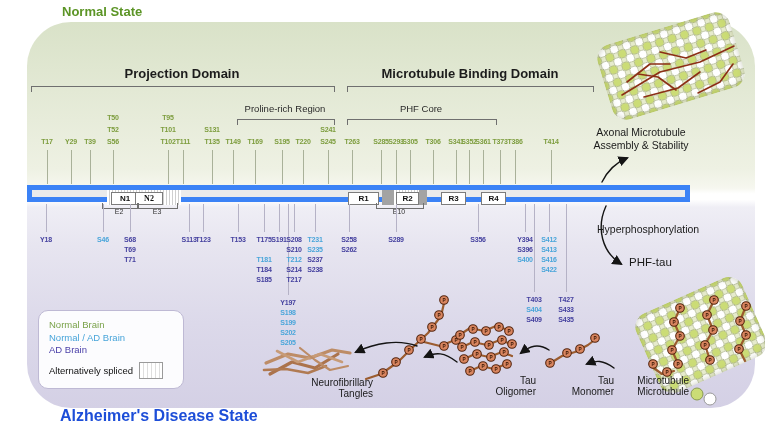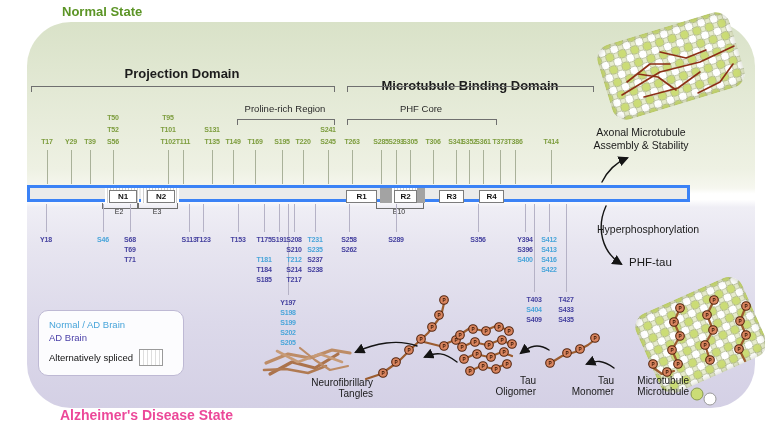--- a/index.html
+++ b/index.html
@@ -5,38 +5,38 @@
   html,body{margin:0;padding:0;background:#ffffff;}
   .stage{position:relative;width:765px;height:430px;overflow:hidden;
          font-family:"Liberation Sans","DejaVu Sans",sans-serif;background:#ffffff;}
   .abs{position:absolute;}
   
   .panel{left:27px;top:22px;width:728px;height:386px;border-radius:44px;
     background:linear-gradient(180deg,#d9e2c8 0%,#e3e9d5 18%,#eef1e3 38%,#f6f7ef 43%,
       #ffffff 44.5%,#ffffff 46%,#efeef5 48%,#e7e5f0 58%,#dcd9ea 78%,#d4d0e5 100%);}
   .title{font-weight:700;}
   .t-normal{left:62px;top:4px;font-size:13px;color:#5c9526;}
-  .t-ad{left:60px;top:407px;font-size:14px;color:#ec4899;}
+  .t-ad{left:60px;top:407px;font-size:16px;color:#1d4ed8;}
   
   .mt{border-radius:15px;background-color:#e6ebcd;
     background-image:
       radial-gradient(circle,#ffffff 40%,rgba(110,120,70,.45) 46%,rgba(0,0,0,0) 52%),
       radial-gradient(circle,#cbdc76 40%,rgba(110,120,70,.45) 46%,rgba(0,0,0,0) 52%);
     background-size:13px 13px;background-position:0 0,6.5px 6.5px;
     box-shadow:inset 0 0 6px rgba(90,100,50,.35);}
   .mt-top{left:602px;top:27px;width:138px;height:78px;transform:rotate(-17deg);}
   .mt-bottom{left:643px;top:292px;width:116px;height:86px;transform:rotate(-24deg);}
   
   .brk-top{height:5px;border:1px solid #6f6f6f;border-bottom:none;}
   .brk-bot{height:5px;border:1px solid #6f6f6f;border-top:none;}
   .dom-label{font-size:13px;font-weight:700;color:#1c1c1c;text-align:center;}
   .sub-label{font-size:9.5px;font-weight:500;color:#2a2a2a;text-align:center;}
   
   .bar{left:27px;top:185px;width:663px;height:17px;background:#ebebeb;
-       border:3px solid #3b82f6;box-sizing:border-box;}
+       border:5px solid #3b82f6;box-sizing:border-box;}
   .hatch{position:absolute;top:0;height:15px;
     background:repeating-linear-gradient(90deg,#ffffff 0 2px,#cfcfcf 2px 3px);}
   .seg-dark{position:absolute;top:0;height:15px;background:#a3a3a3;}
   .seg-box{position:absolute;top:1.5px;height:11px;background:#ffffff;border:1px solid #7c7c7c;
     font-size:8px;font-weight:700;color:#111;text-align:center;line-height:11px;box-sizing:content-box;}
   .exon-label{font-size:7px;color:#333;text-align:center;width:30px;}
   
   .tick-a{position:absolute;top:150px;height:34px;width:1px;background:#a9b199;}
   .tick-b{position:absolute;width:1px;background:#b5b2c6;}
   .stack{position:absolute;width:30px;}
@@ -202,32 +202,32 @@
         <path d="M606,206 C596,228 602,252 621,264" fill="none" stroke="#141414" stroke-width="1.4" marker-end="url(#ah)" stroke-linecap="round"></path>
         <path d="M417,346 C398,339 375,343 356,352" fill="none" stroke="#141414" stroke-width="1.4" marker-end="url(#ah)" stroke-linecap="round"></path>
         <path d="M457,362 C444,352 436,352 425,357" fill="none" stroke="#141414" stroke-width="1.4" marker-end="url(#ah)" stroke-linecap="round"></path>
         <path d="M549,350 C538,343 530,346 521,353" fill="none" stroke="#141414" stroke-width="1.4" marker-end="url(#ah)" stroke-linecap="round"></path>
         <path d="M614,368 C603,360 596,360 587,364" fill="none" stroke="#141414" stroke-width="1.4" marker-end="url(#ah)" stroke-linecap="round"></path>
       </g>
   </svg>
 
   <div class="abs dom-label" style="left:102px;top:66px;width:160px;">Projection Domain</div>
   <div class="abs brk-top" style="left:31px;top:86px;width:302px;"></div>
-  <div class="abs dom-label" style="left:380px;top:78px;width:180px;">Microtubule Binding Domain</div>
+  <div class="abs dom-label" style="left:380px;top:66px;width:180px;">Microtubule Binding Domain</div>
   <div class="abs brk-top" style="left:347px;top:86px;width:245px;"></div>
   <div class="abs sub-label" style="left:225px;top:103px;width:120px;">Proline-rich Region</div>
   <div class="abs brk-top" style="left:237px;top:119px;width:96px;"></div>
   <div class="abs sub-label" style="left:371px;top:103px;width:100px;">PHF Core</div>
   <div class="abs brk-top" style="left:347px;top:119px;width:148px;"></div>
 
   <div class="abs bar">
     <div class="hatch" style="left:75px;width:34px;"></div>
     <div class="hatch" style="left:111px;width:38px;"></div>
     <div class="seg-box" style="left:79px;width:26px;">N1</div>
-    <div class="seg-box" style="left:117px;width:26px;">N2</div>
+    <div class="seg-box" style="left:103px;width:26px;font-family:Liberation Serif, serif;">N2</div>
     <div class="seg-box" style="left:316px;width:29px;">R1</div>
     <div class="seg-dark" style="left:350px;width:12px;"></div>
     <div class="hatch" style="left:362px;width:25px;"></div>
     <div class="seg-box" style="left:364px;width:21px;">R2</div>
     <div class="seg-dark" style="left:387px;width:8px;"></div>
     <div class="seg-box" style="left:409px;width:23px;">R3</div>
     <div class="seg-box" style="left:449px;width:23px;">R4</div>
   </div>
 
   <div class="abs brk-bot" style="left:102px;top:203px;width:34px;"></div>
@@ -458,20 +458,21 @@
     <div>Tau</div>
       <div>Monomer</div>
   </div>
   <div class="abs stage-label" style="left:597px;top:375px;">
     <div>Microtubule</div>
       <div>Microtubule</div>
   </div>
 
   <div class="abs legend">
     <div id="legend-rows">
+        <div class="legend-row" style="color: rgb(122, 162, 74);">Normal Brain</div>
         <div class="legend-row" style="color: rgb(73, 165, 218);">Normal / AD Brain</div>
         <div class="legend-row" style="color: rgb(74, 63, 168);">AD Brain</div>
       </div>
     <div class="alt-row">
       <span class="alt-label">Alternatively spliced</span>
       <span class="alt-swatch"></span>
     </div>
   </div>
 
   <div class="abs title t-ad">Alzheimer's Disease State</div>

